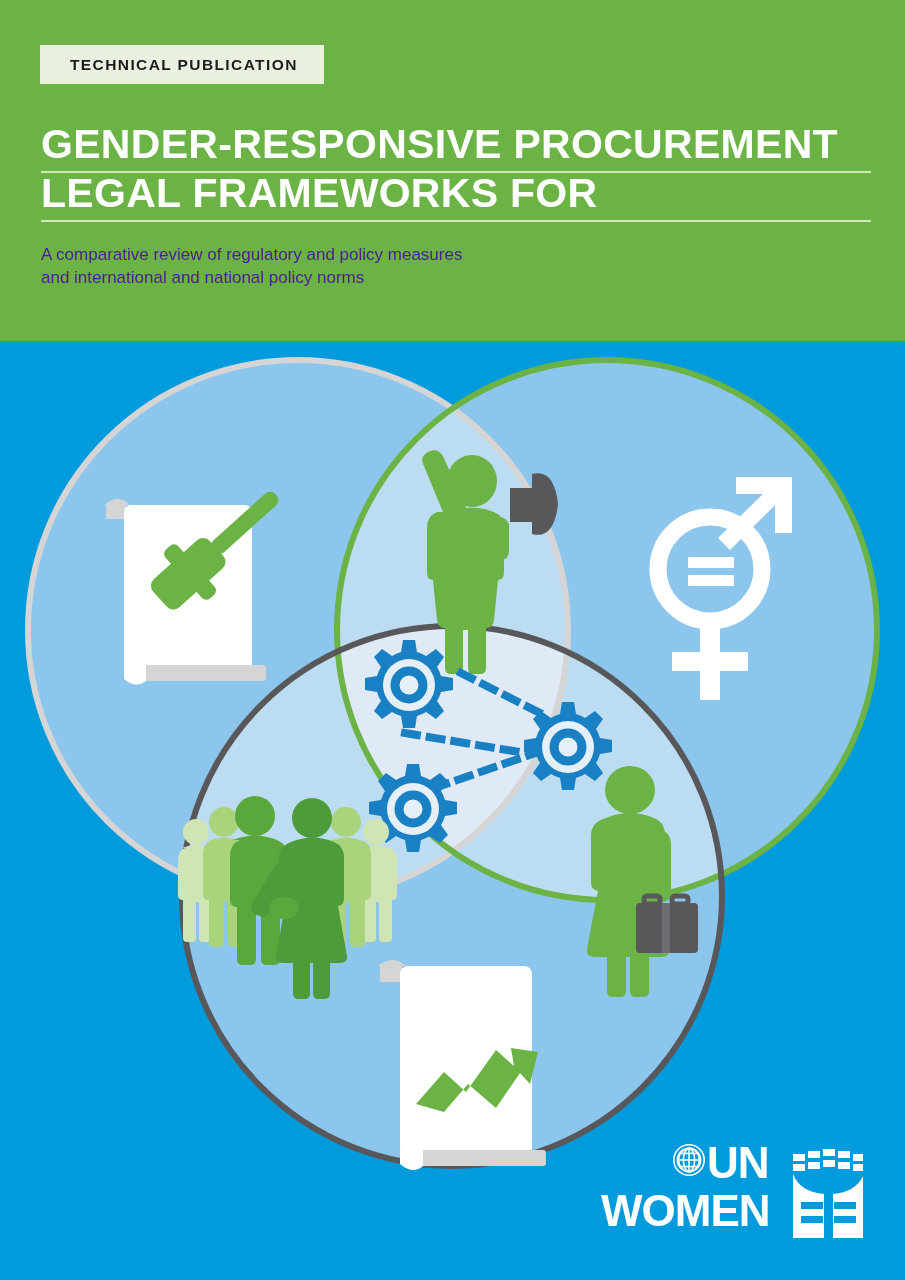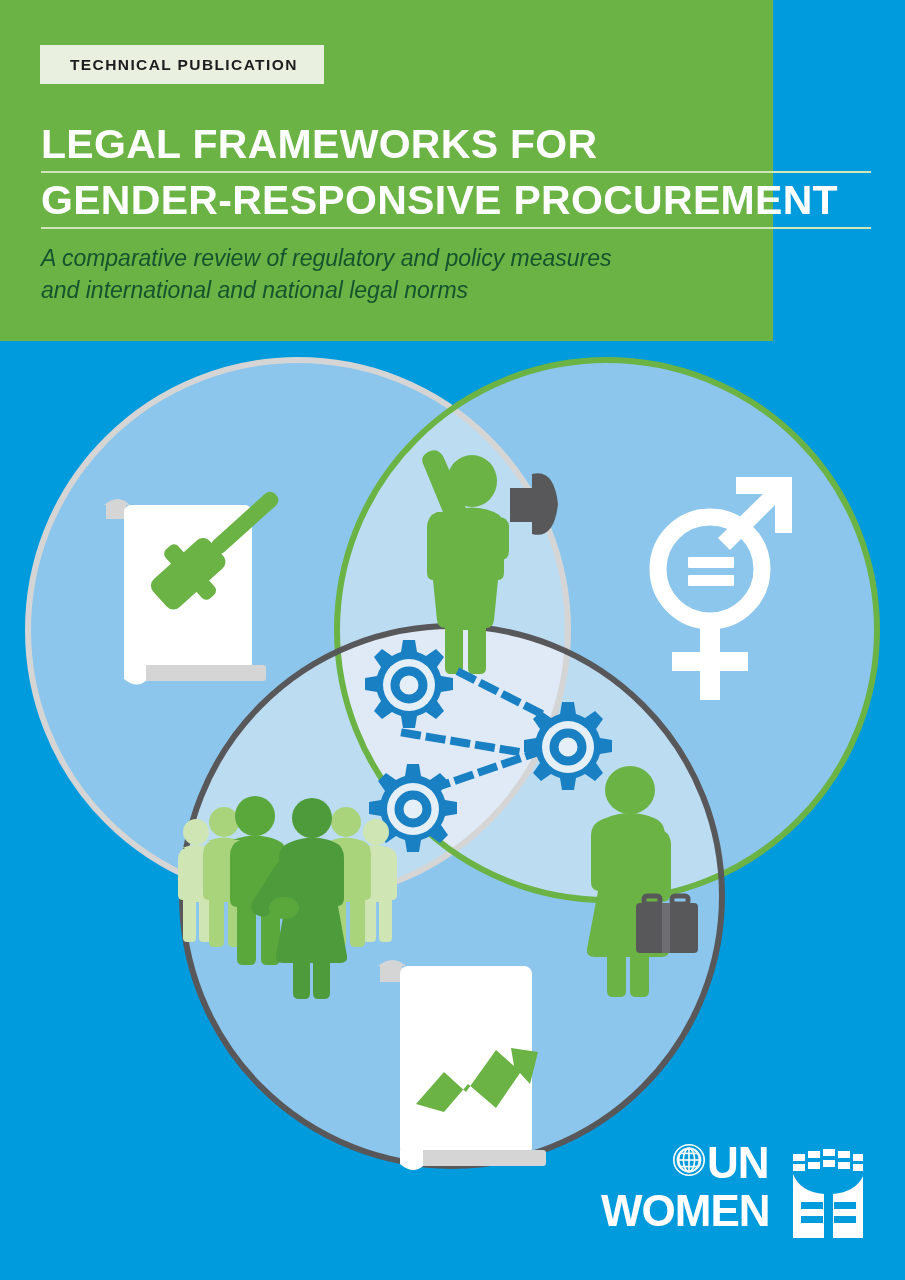--- a/index.html
+++ b/index.html
@@ -13,24 +13,23 @@
     height: 1280px;
     overflow: hidden;
     font-family: "Liberation Sans", sans-serif;
     background: #009bdd;
   }
 
   
   .header {
     position: absolute;
     left: 0; top: 0;
-    width: 757px;
+    width: 905px;
     height: 341px;
     background: #6ab344;
-    padding-left: 16px;
   }
   .badge {
     position: absolute;
     left: 40px;
     top: 45px;
     background: #e9f0e0;
     color: #1c1c1c;
     font-size: 15.5px;
     font-weight: bold;
     letter-spacing: 1.4px;
@@ -56,25 +55,24 @@
     border-bottom: 2px solid #cfe6b8;
     white-space: nowrap;
   }
   .title-line.l2 { margin-bottom: 0; }
 
   .subtitle {
     position: absolute;
     left: 41px;
     top: 243px;
     width: 760px;
-    color: #14532d;
-    font-size: 23px;
+    color: #4c1d95;
+    font-size: 17px;
     line-height: 1.37;
     font-weight: normal;
-    font-style: italic;
   }
   .subtitle span { display: block; white-space: nowrap; }
 
   
   .venn {
     position: absolute;
     left: 0;
     top: 341px;
     width: 905px;
     height: 939px;
@@ -95,27 +93,27 @@
 </head>
 <body>
 
 <div class="page">
 
   <div class="header">
 
     <div class="badge">TECHNICAL PUBLICATION</div>
 
     <div class="title-block">
+      <span class="title-line l2">GENDER-RESPONSIVE PROCUREMENT</span>
       <span class="title-line l1">LEGAL FRAMEWORKS FOR</span>
-      <span class="title-line l2">GENDER-RESPONSIVE PROCUREMENT</span>
     </div>
 
     <div class="subtitle">
       <span>A comparative review of regulatory and policy measures</span>
-      <span>and international and national legal norms</span>
+      <span>and international and national policy norms</span>
     </div>
   </div>
 
   <div class="venn">
     <svg width="905" height="939" viewBox="0 0 905 939" xmlns="http://www.w3.org/2000/svg">
 
       <defs>
         <clipPath id="clipLeft">
             <circle cx="298" cy="289" r="270"></circle>
           </clipPath>

